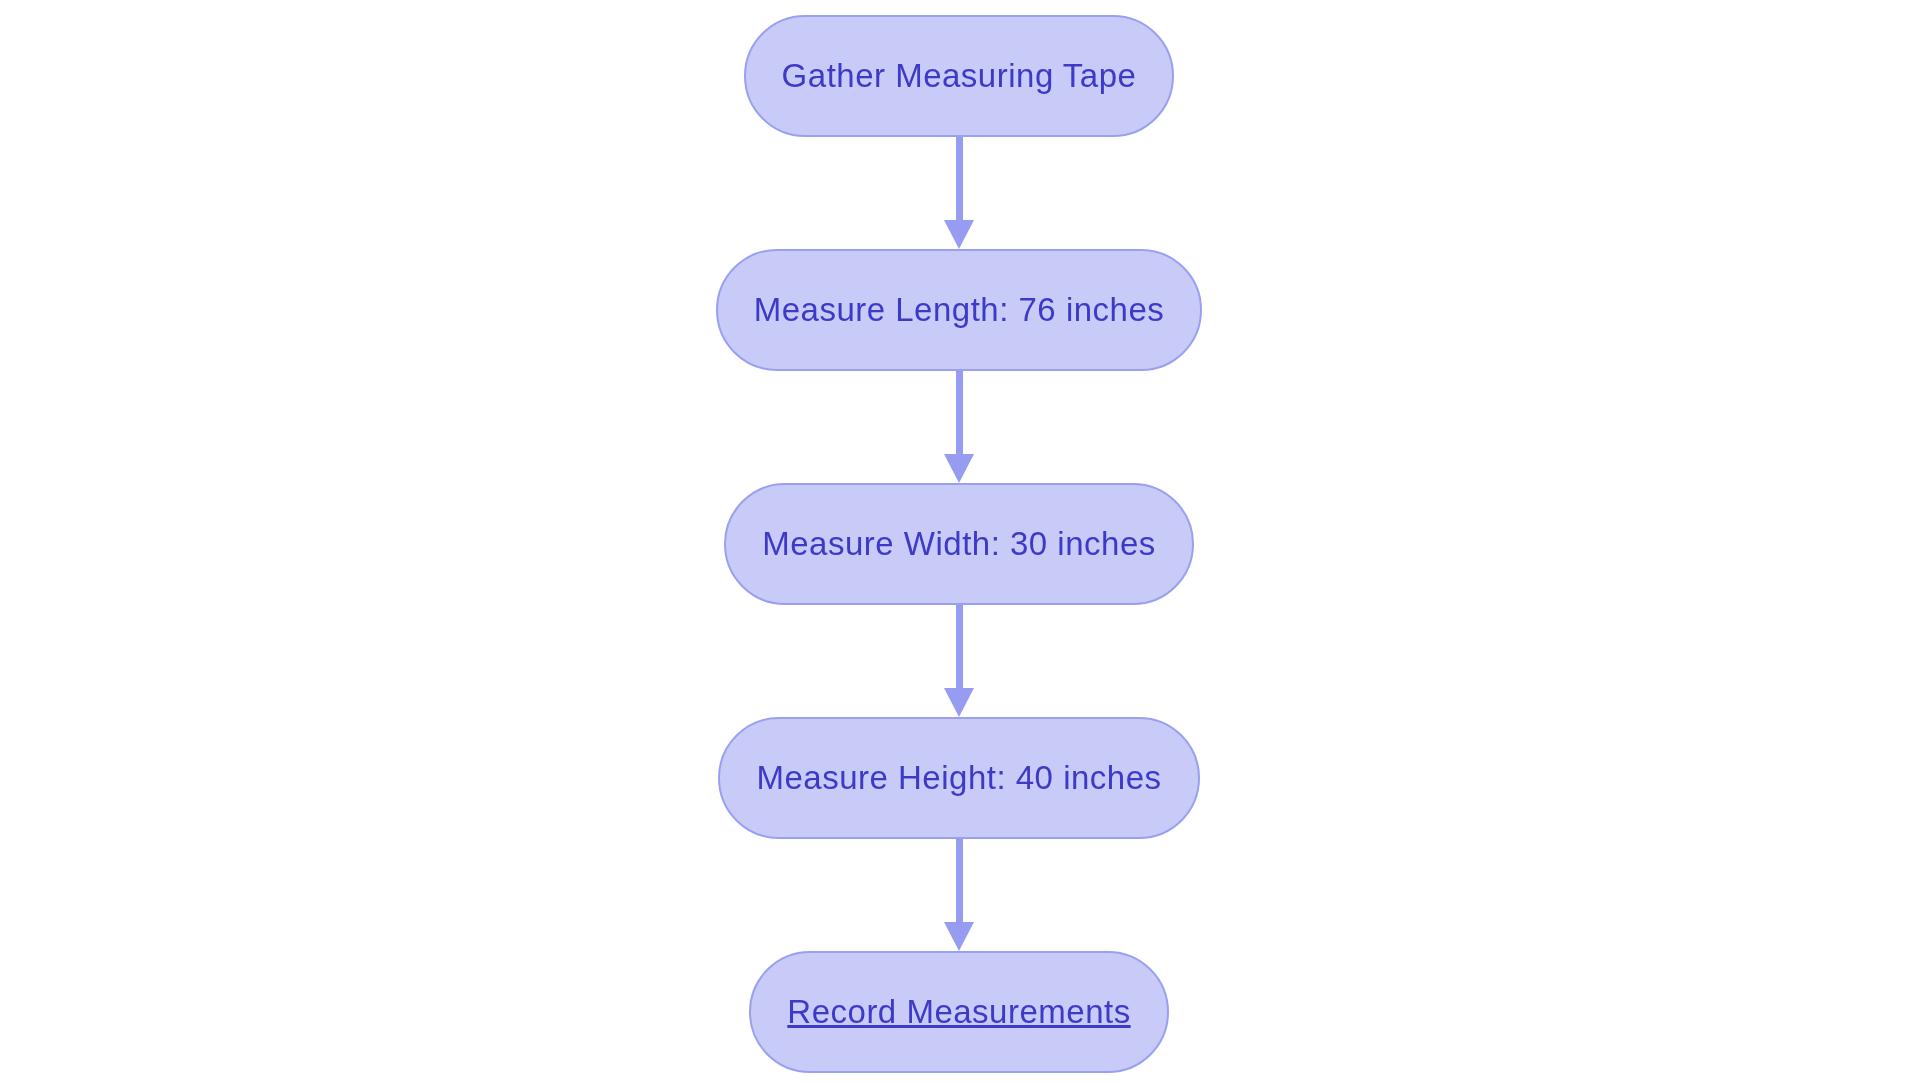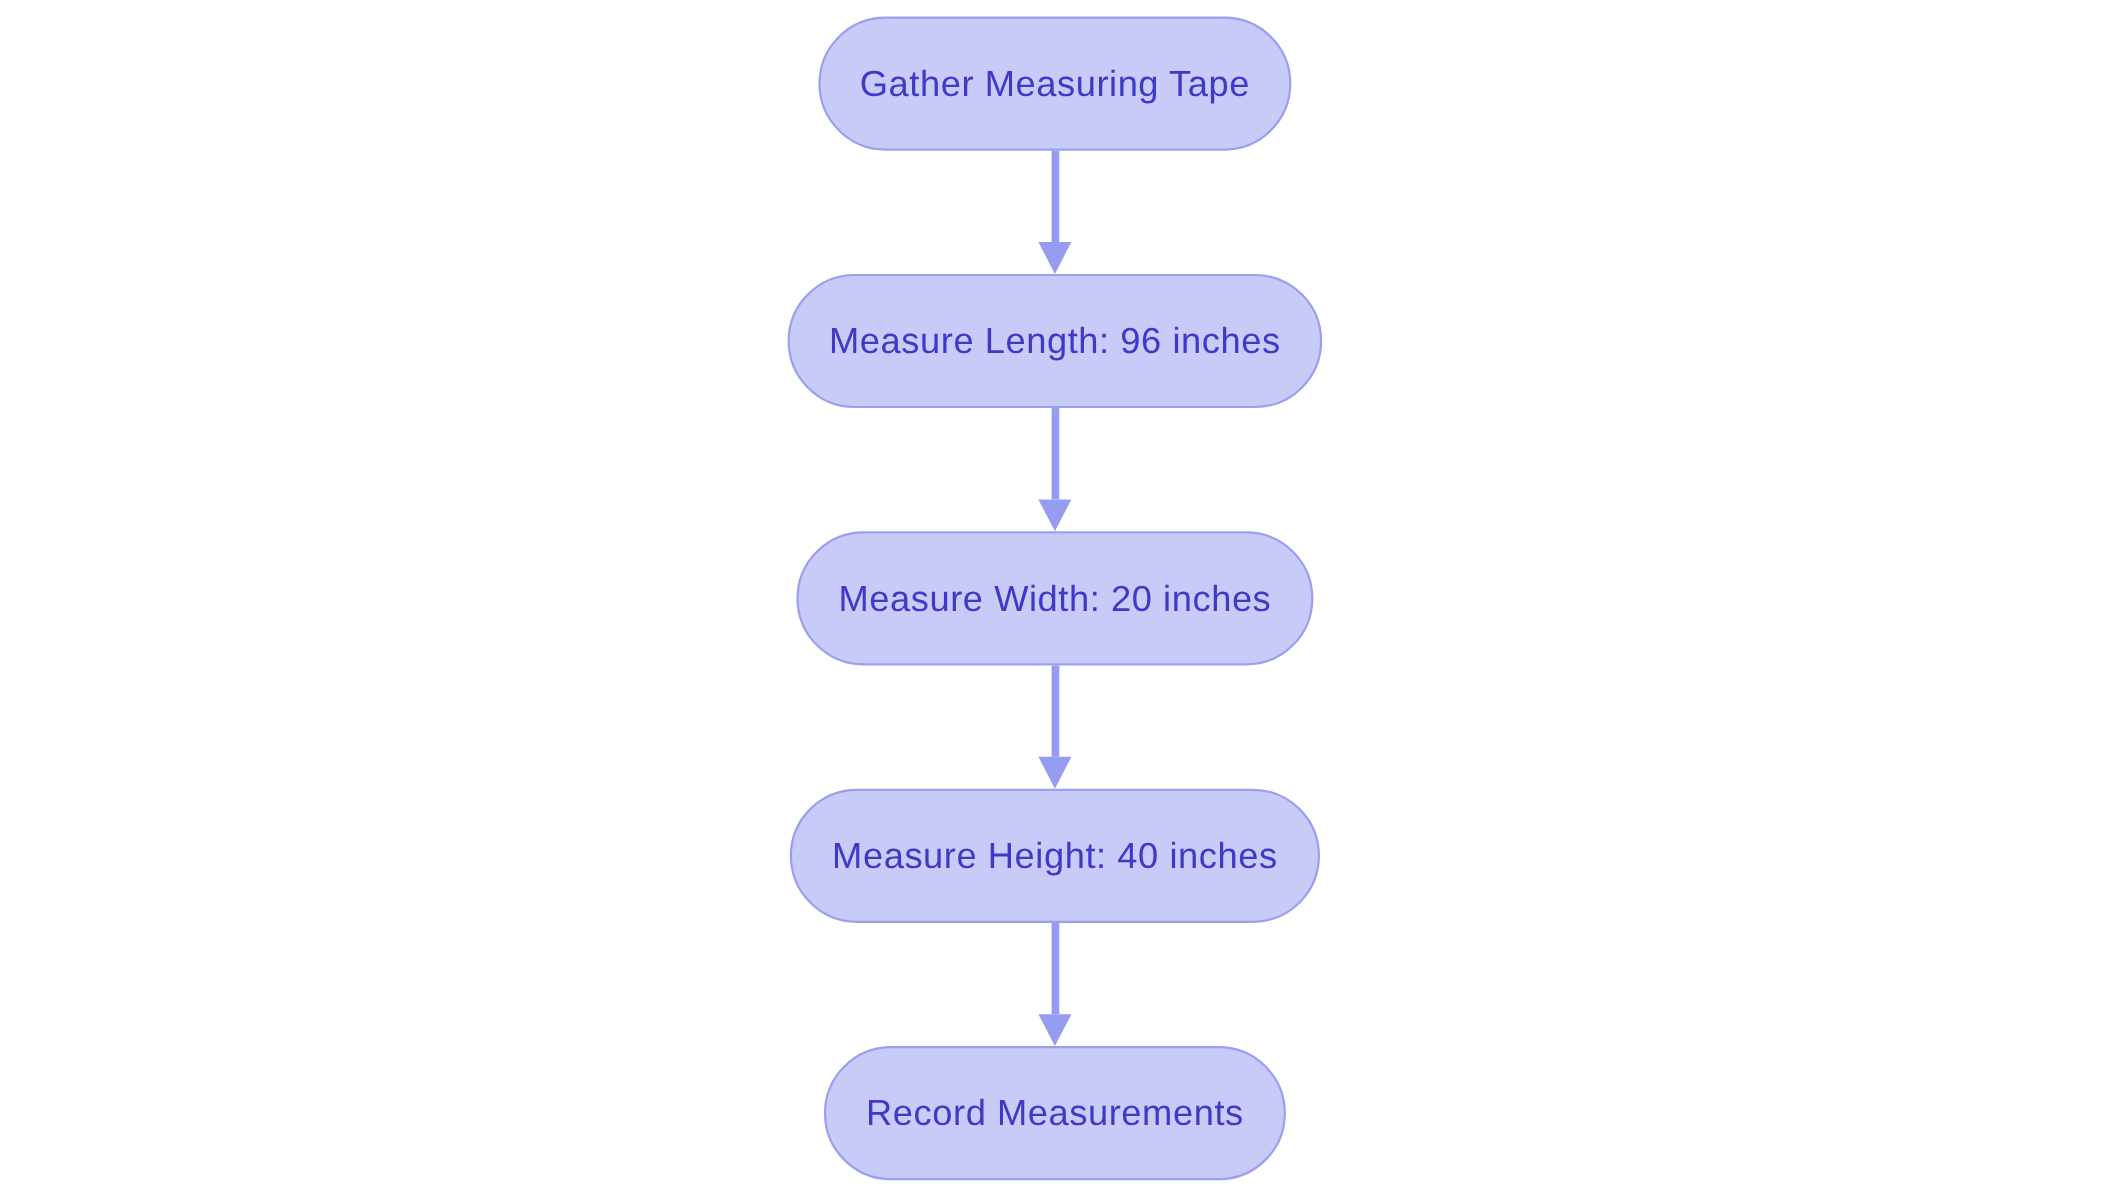--- a/index.html
+++ b/index.html
@@ -36,21 +36,21 @@
     color:var(--text-color);
     font-size:33px;
     letter-spacing:0.5px;
     white-space:nowrap;
     padding:0 36px;
   }
   .flow-node:nth-of-type(1){min-width:408px;}
   .flow-node:nth-of-type(3){min-width:441px;}
   .flow-node:nth-of-type(5){min-width:427px;}
   .flow-node:nth-of-type(7){min-width:437px;}
-  .flow-node:nth-of-type(9){min-width:382px;}
+  .flow-node:nth-of-type(9){min-width:382px;text-decoration:underline;}
   .flow-arrow{
     height:112px;
     width:60px;
     display:flex;
     flex-direction:column;
     align-items:center;
   }
   .arrow-line{
     width:7px;
     flex:1 1 auto;
@@ -69,28 +69,28 @@
 <div class="canvas">
   <div class="flow-column">
 
     <div class="flow-node">Gather Measuring Tape</div>
 
     <div class="flow-arrow">
       <div class="arrow-line"></div>
       <div class="arrow-head"></div>
     </div>
 
-    <div class="flow-node">Measure Length: 96 inches</div>
+    <div class="flow-node">Measure Length: 76 inches</div>
 
     <div class="flow-arrow">
       <div class="arrow-line"></div>
       <div class="arrow-head"></div>
     </div>
 
-    <div class="flow-node">Measure Width: 20 inches</div>
+    <div class="flow-node">Measure Width: 30 inches</div>
 
     <div class="flow-arrow">
       <div class="arrow-line"></div>
       <div class="arrow-head"></div>
     </div>
 
     <div class="flow-node">Measure Height: 40 inches</div>
 
     <div class="flow-arrow">
       <div class="arrow-line"></div>

